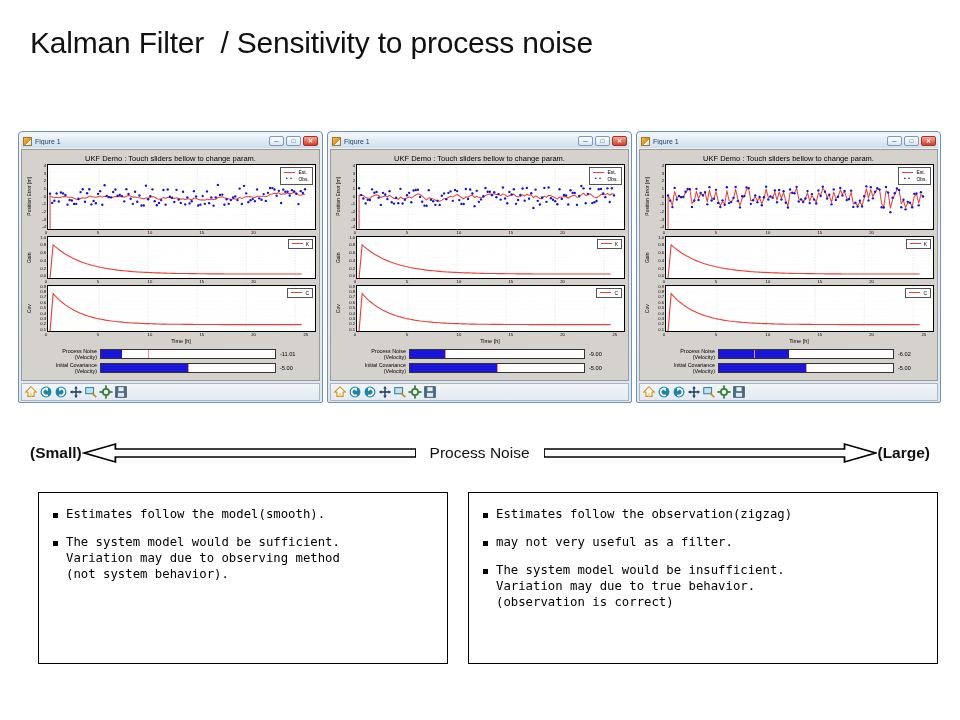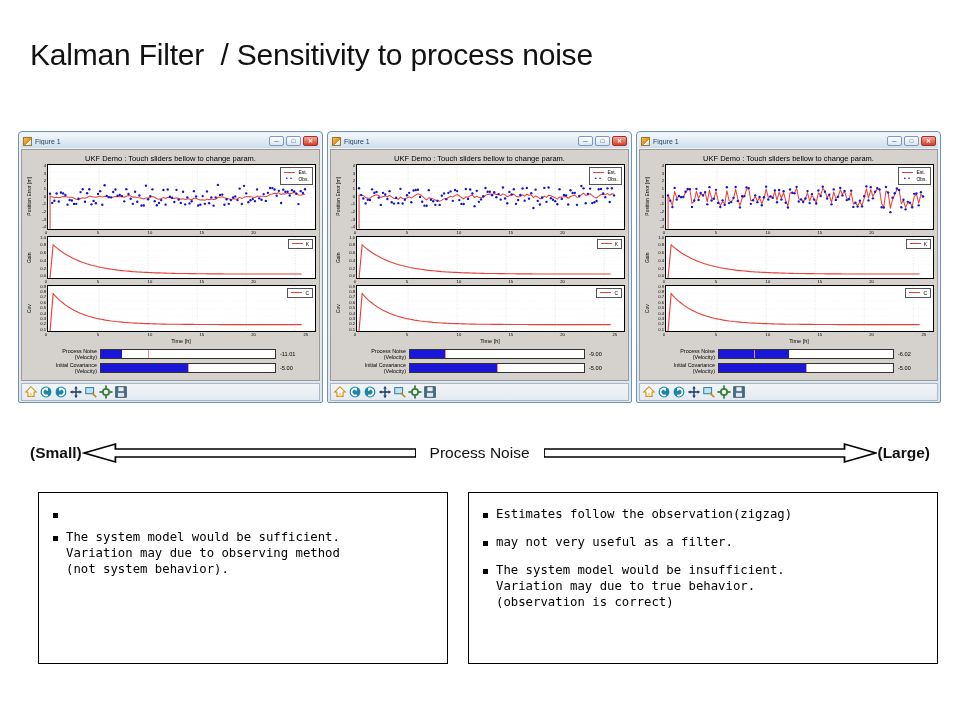--- a/index.html
+++ b/index.html
@@ -11,21 +11,21 @@
   }
   #slide {
     position: relative;
     width: 960px; height: 720px;
     background: #ffffff;
   }
 
   
   .slide-title {
     position: absolute;
-    left: 30px; top: 38px;
+    left: 30px; top: 26px;
     font-size: 30px;
     font-weight: 400;
     color: #111111;
     letter-spacing: -0.2px;
     font-family: "Liberation Sans", sans-serif;
     white-space: pre;
   }
 
   
   .figures-row {
@@ -1328,20 +1328,21 @@
     <svg class="arrow-svg" viewBox="0 0 300 24" preserveAspectRatio="none">
       <polygon points="0,8 270,8 270,3 298,12 270,21 270,16 0,16" fill="#ffffff" stroke="#000000" stroke-width="1.6"></polygon>
     </svg>
     <div class="arrow-lbl">(Large)</div>
   </div>
 
   <div class="notes-row">
     <div class="note-box note-left" id="note-left">
         <div class="note-item">
           <span class="note-bullet"></span>
+          <span class="note-text">Estimates follow the model(smooth).</span>
         </div>
         <div class="note-item">
           <span class="note-bullet"></span>
           <span class="note-text">The system model would be sufficient.
 Variation may due to observing method
 (not system behavior).</span>
         </div>
       </div>
     <div class="note-box note-right" id="note-right">
         <div class="note-item">

